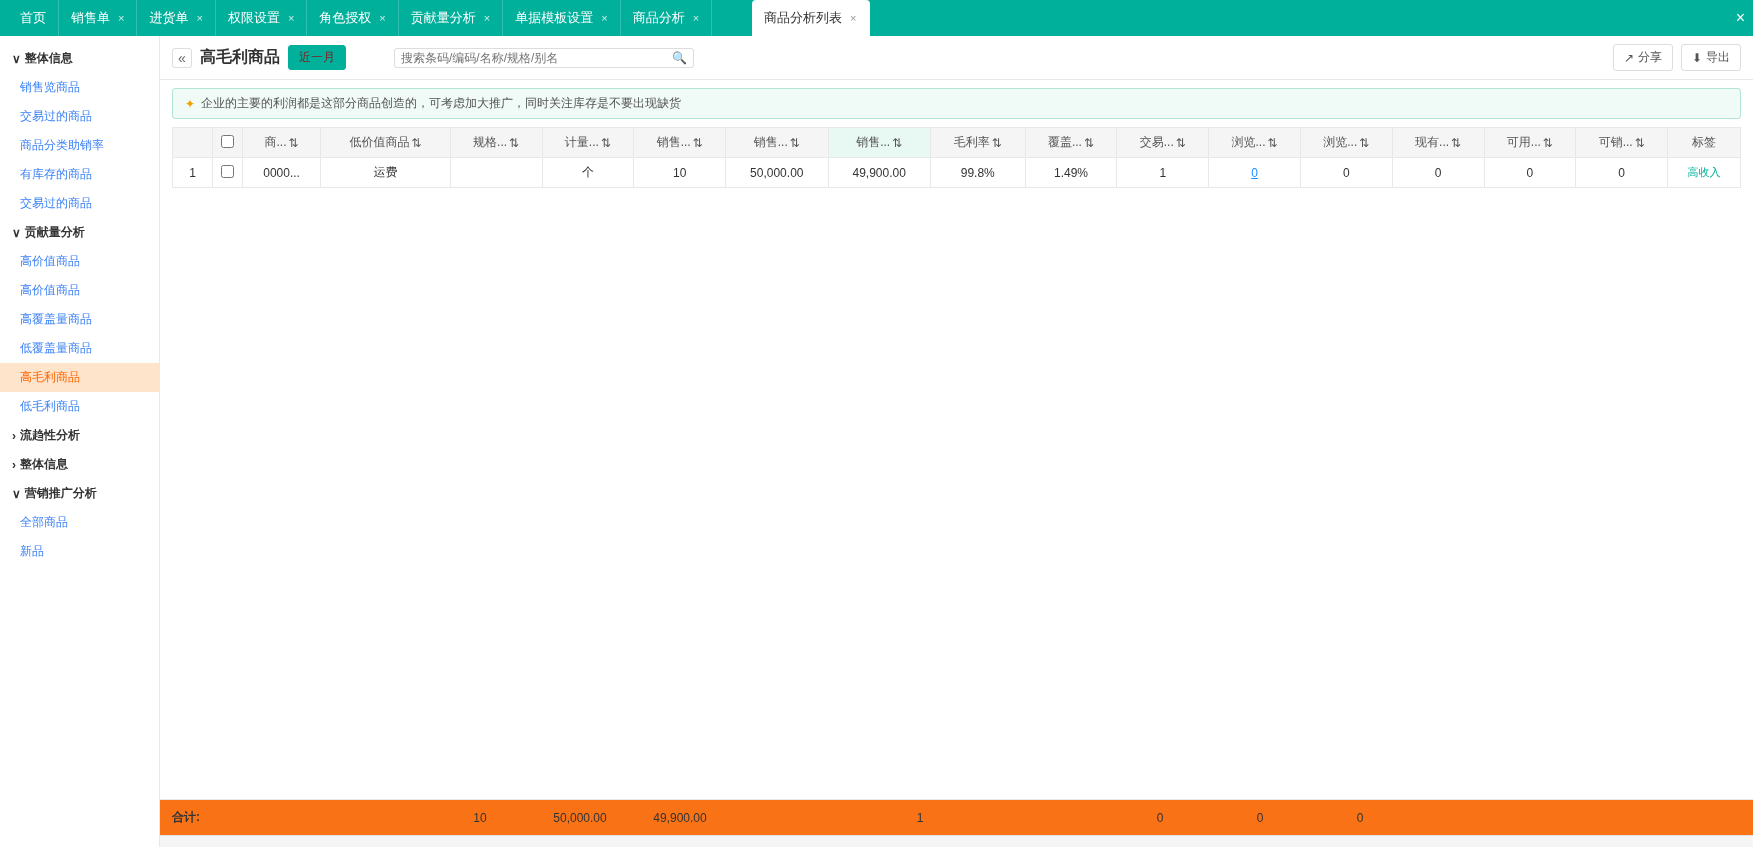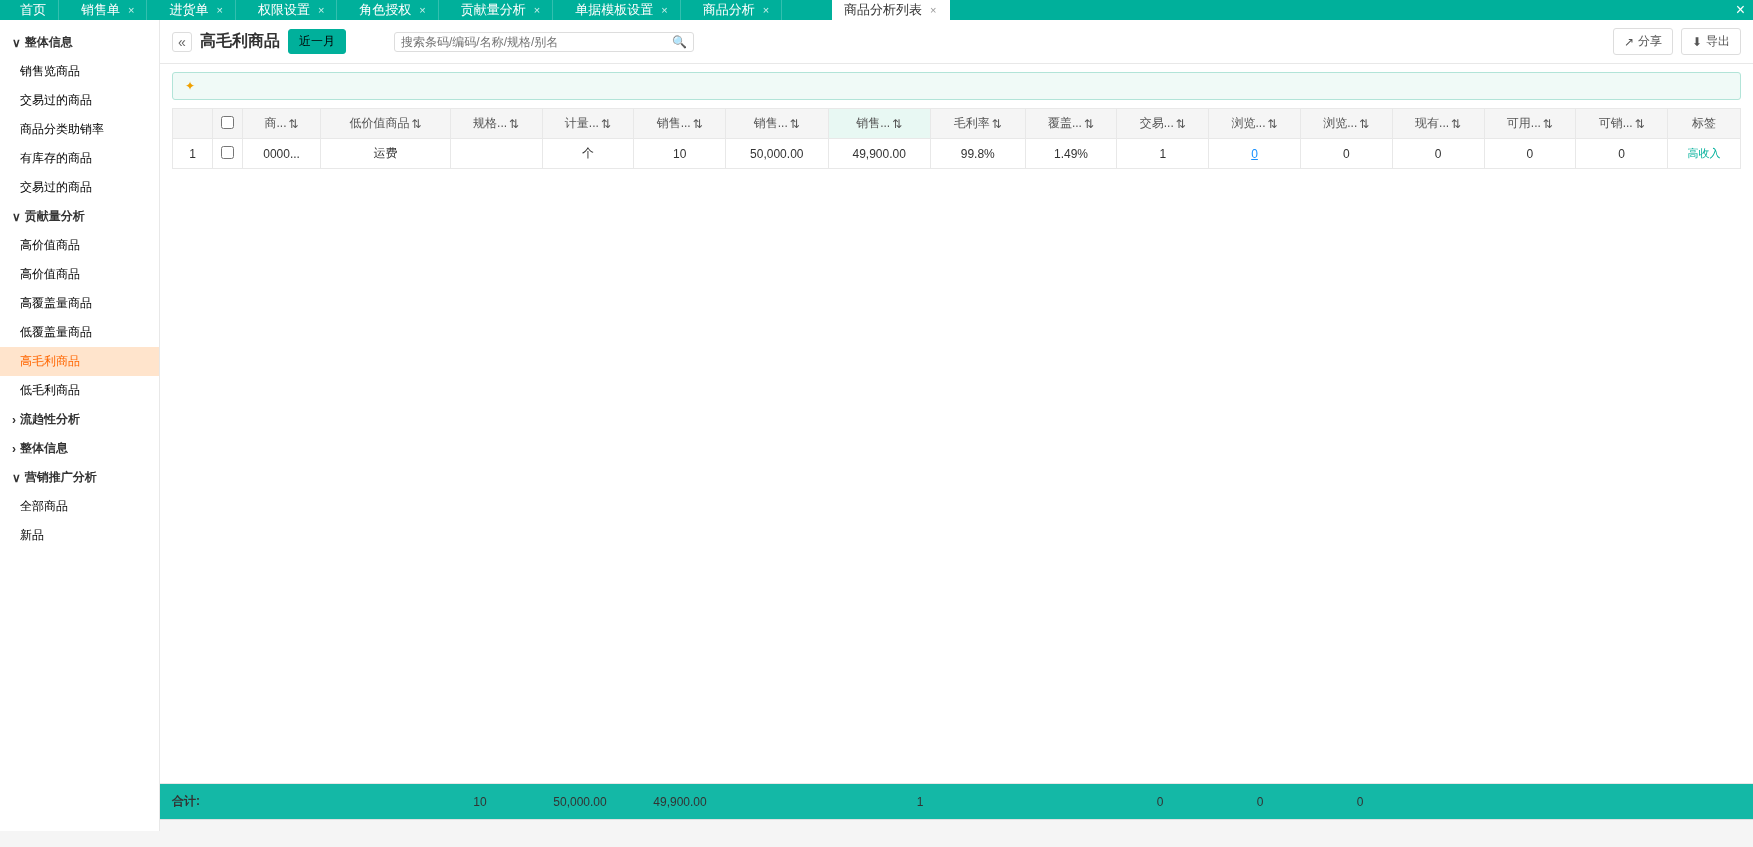--- a/index.html
+++ b/index.html
@@ -1,25 +1,25 @@
 <!DOCTYPE html>
 <html><head>
   <meta charset="utf-8">
   <style>
     * { box-sizing: border-box; margin: 0; padding: 0; }
     body { font-family: 'Microsoft YaHei', Arial, sans-serif; font-size: 12px; background: #f5f5f5; overflow: hidden; height: 847px; }
 
     
     .top-nav {
       background: #00b09b;
-      height: 20px;
+      height: 36px;
       display: flex;
       align-items: center;
       padding: 0 8px;
-      gap: 10px;
+      gap: 0;
       position: relative;
     }
     .nav-tab {
       height: 36px;
       padding: 0 12px;
       display: flex;
       align-items: center;
       color: #fff;
       cursor: pointer;
       font-size: 13px;
@@ -58,21 +58,21 @@
       color: #333;
       font-weight: bold;
       font-size: 12px;
       display: flex;
       align-items: center;
       gap: 4px;
       cursor: pointer;
     }
     .sidebar-item {
       padding: 6px 20px;
-      color: #000000;
+      color: #3b82f6;
       cursor: pointer;
       font-size: 12px;
     }
     .sidebar-item.active { background: #ffe4cc; color: #f60; }
 
     
     .content-area {
       flex: 1;
       display: flex;
       flex-direction: column;
@@ -106,21 +106,21 @@
     }
     .filter-btn {
       background: #fff;
       border: 1px solid #ddd;
       border-radius: 3px;
       padding: 3px 10px;
       font-size: 12px;
       cursor: pointer;
       color: #333;
     }
-    .filter-btn.active { background: #00b09b; color: #000000; border-color: #00b09b; }
+    .filter-btn.active { background: #00b09b; color: #7f1d1d; border-color: #00b09b; }
     .search-box {
       display: flex;
       align-items: center;
       border: 1px solid #ddd;
       border-radius: 3px;
       padding: 2px 6px;
       gap: 4px;
       flex: 1;
       max-width: 300px;
       margin-left: 40px;
@@ -195,21 +195,21 @@
       padding: 6px 8px;
       text-align: center;
       color: #333;
       white-space: nowrap;
     }
     .tag-high { color: #00b09b; font-size: 11px; }
     .tag-link { color: #1890ff; text-decoration: underline; cursor: pointer; }
 
     
     .footer-bar {
-      background: #14b8a6;
+      background: #f97316;
       border-top: 1px solid #e8e8e8;
       padding: 14px 12px;
       display: flex;
       align-items: center;
       gap: 20px;
       font-size: 12px;
       color: #333;
       height: 36px;
     }
     .footer-total-label { font-weight: bold; }
@@ -350,20 +350,21 @@
         </button>
         <button class="action-btn">
           <span>⬇</span>
           <span>导出</span>
         </button>
       </div>
     </div>
 
     <div class="info-banner">
       <span class="info-icon">✦</span>
+      <span>企业的主要的利润都是这部分商品创造的，可考虑加大推广，同时关注库存是不要出现缺货</span>
     </div>
 
     <div class="table-container">
       <table>
         <thead>
           <tr>
             <th style="width:40px;"></th>
             <th style="width:30px;">
               <input type="checkbox" style="">
             </th>

